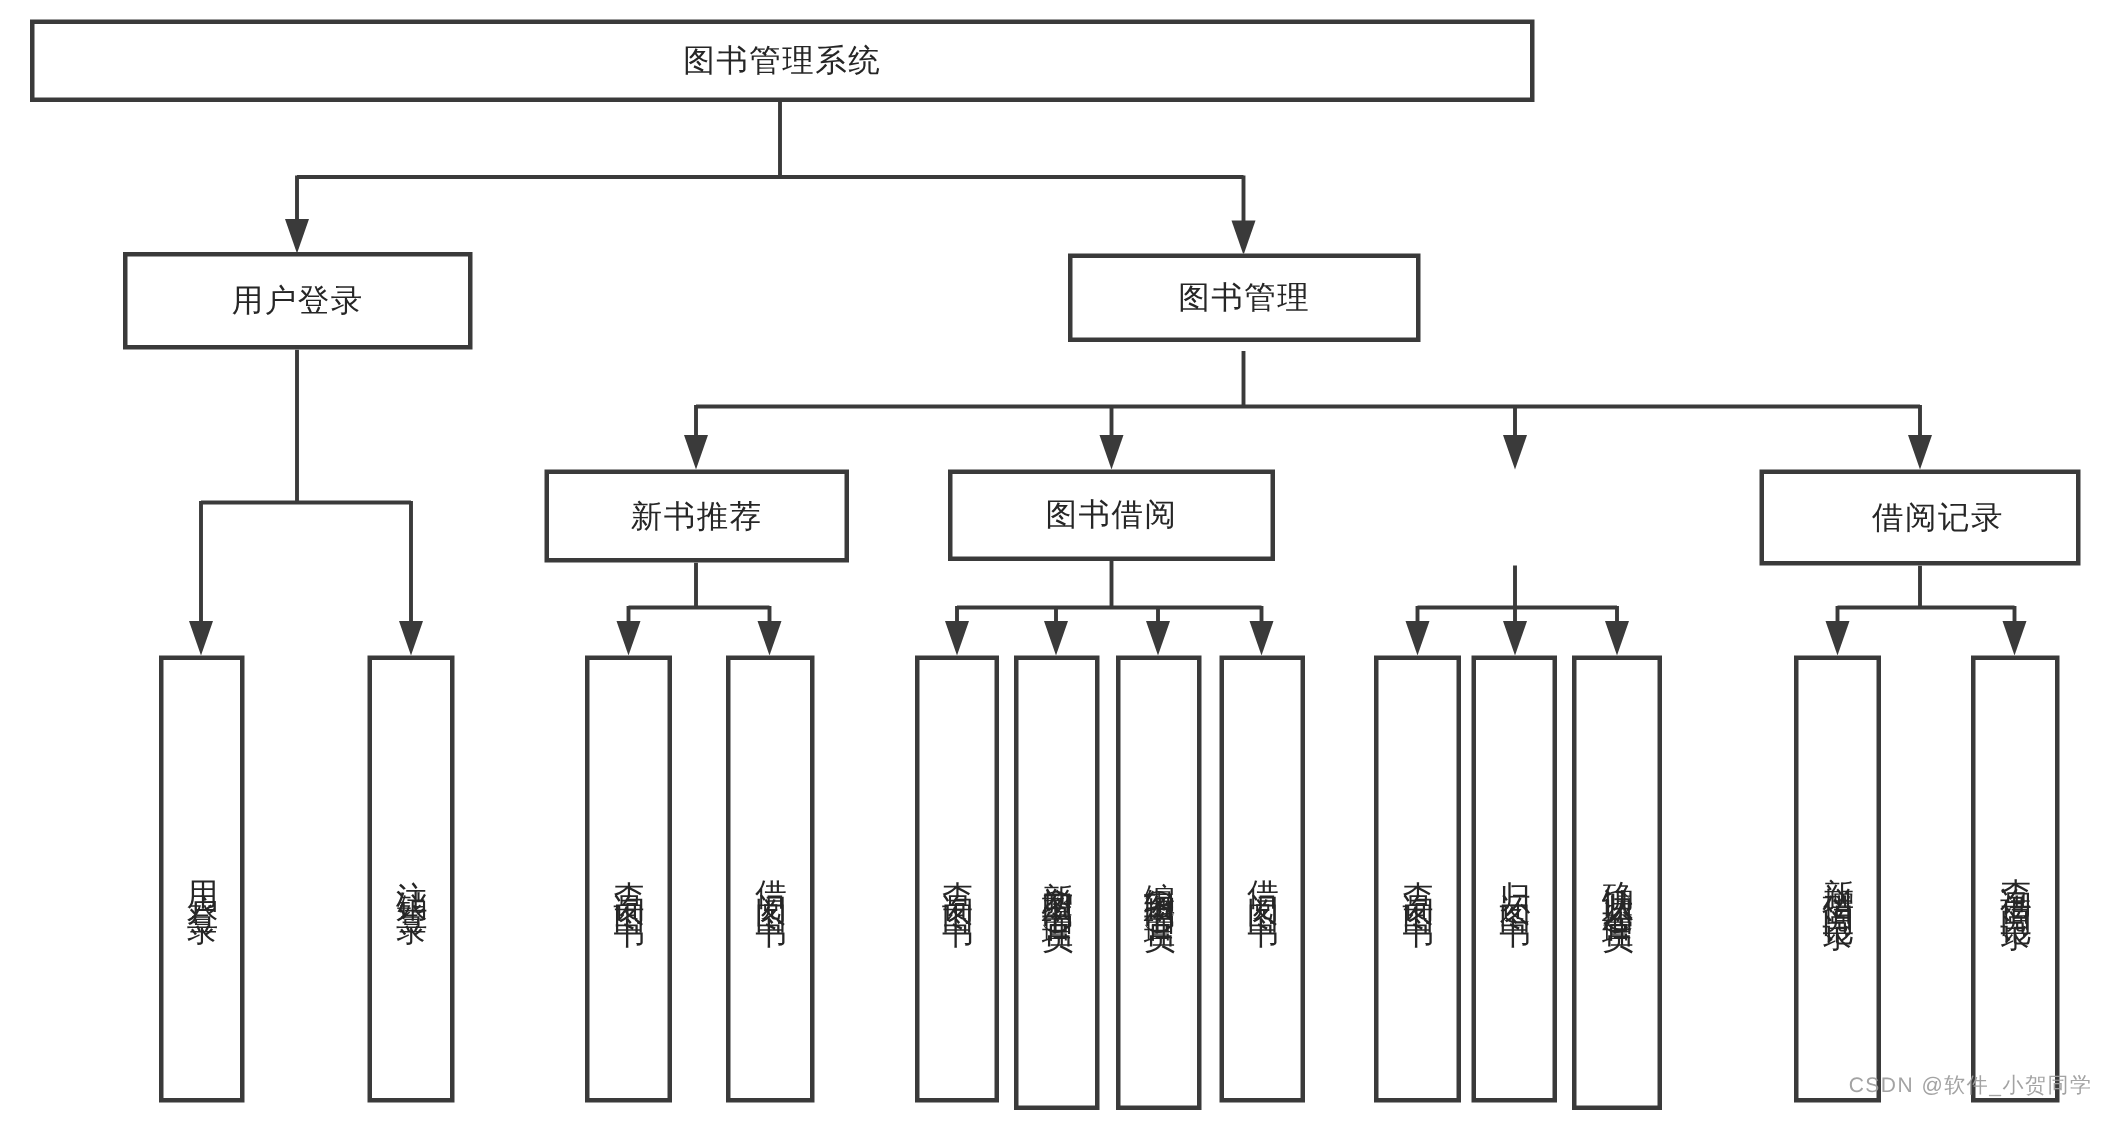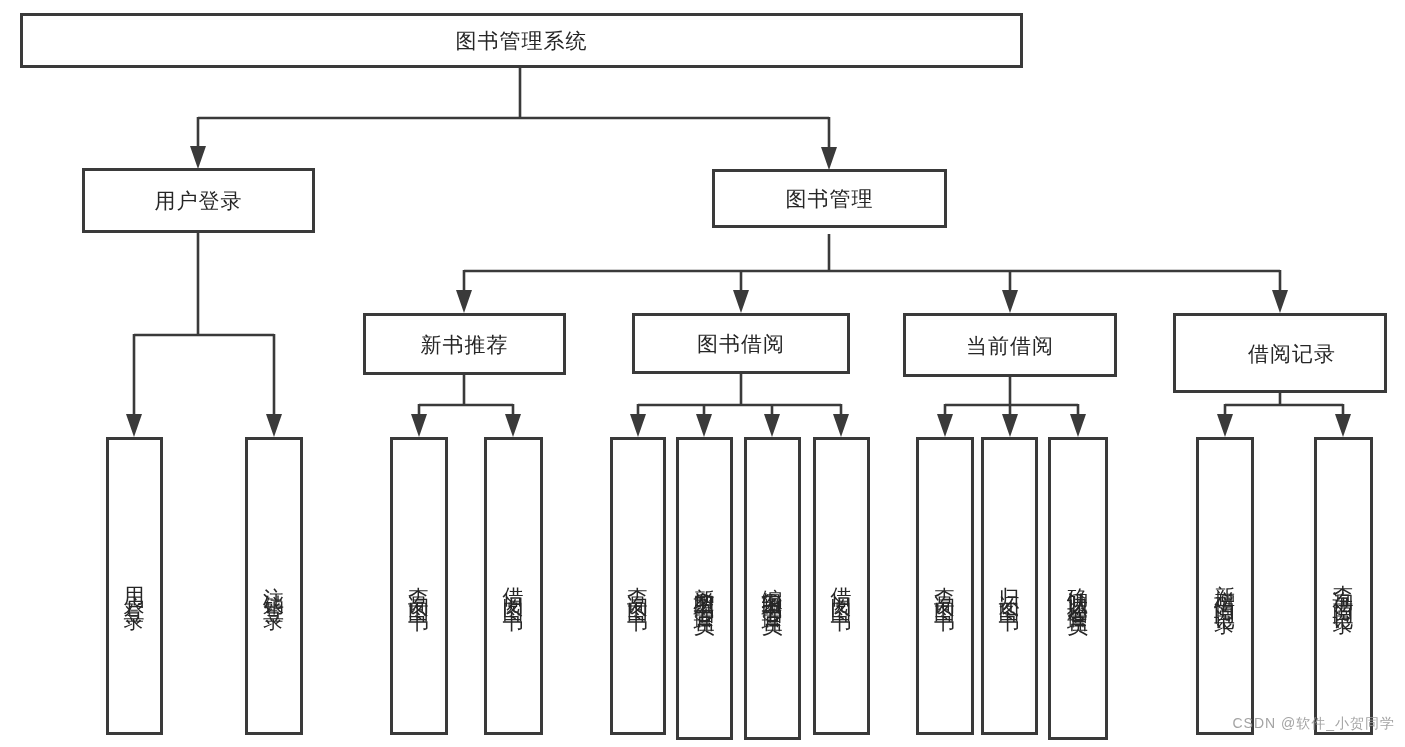--- a/index.html
+++ b/index.html
@@ -129,24 +129,21 @@
   <div class="node h" style="left:712px;top:169px;width:235px;height:59px;">
     <span>图书管理</span>
   </div>
 
   <div class="node h" style="left:363px;top:313px;width:203px;height:62px;">
     <span>新书推荐</span>
   </div>
   <div class="node h" style="left:632px;top:313px;width:218px;height:61px;">
     <span>图书借阅</span>
   </div>
-  <div class="node h" style="left:903px;top:313px;width:214px;height:64px;">
-    <span>当前借阅</span>
-  </div>
-  <div class="node h" style="left:1173px;top:313px;width:214px;height:80px;padding-left:24px;">
+  <div class="node h" style="left:1173px;top:313px;width:214px;height:64px;padding-left:24px;">
     <span>借阅记录</span>
   </div>
 
   <div class="node leaf" style="left:106px;top:437px;width:57px;height:298px;">
     <span>用户登录</span>
   </div>
   <div class="node leaf" style="left:245px;top:437px;width:58px;height:298px;">
     <span>注销登录</span>
   </div>
 

